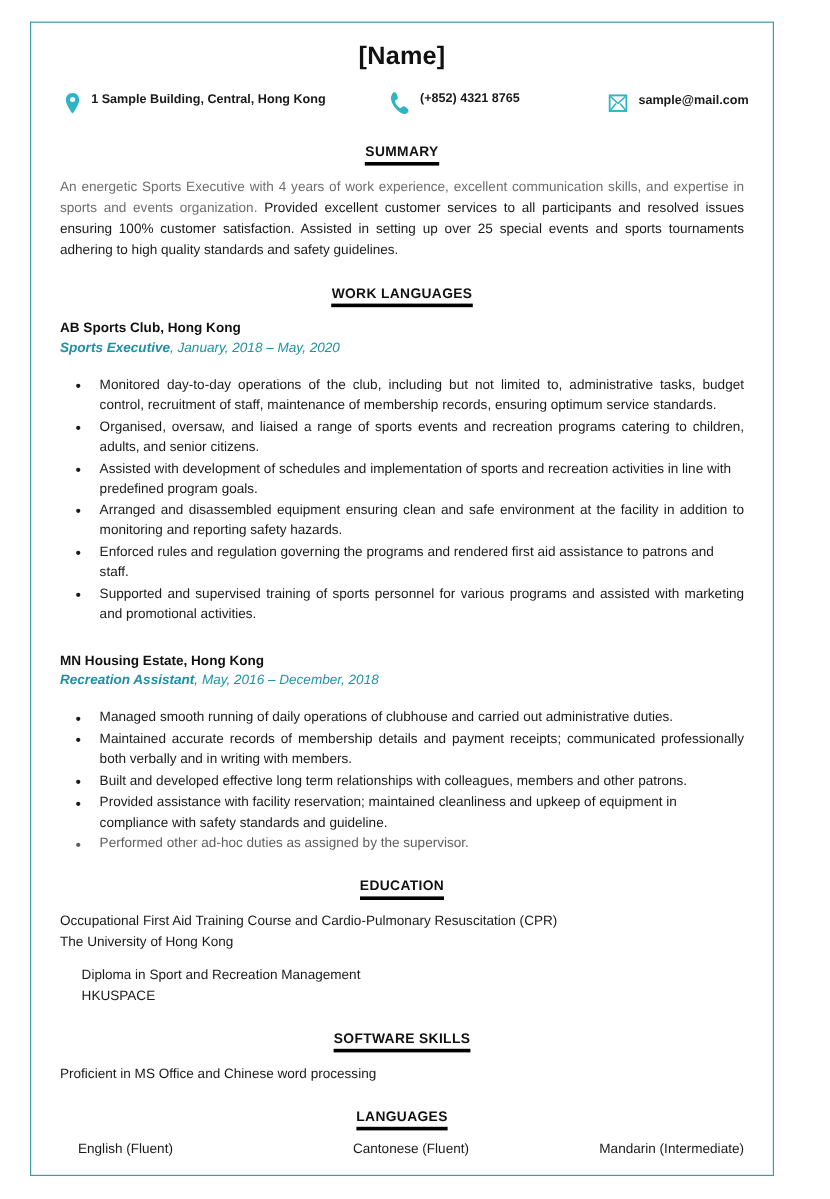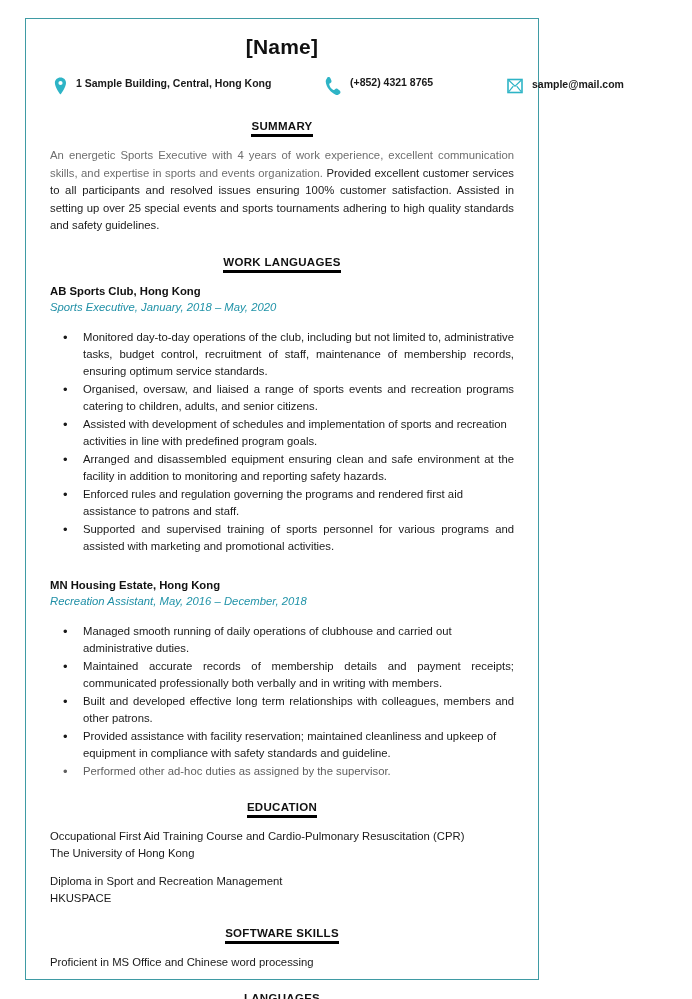--- a/index.html
+++ b/index.html
@@ -12,21 +12,21 @@
     height: 999px;
     font-family: "Liberation Sans", sans-serif;
     color: #1a1a1a;
     -webkit-font-smoothing: antialiased;
   }
 
   .page {
     position: absolute;
     left: 25px;
     top: 18px;
-    width: 514px;
+    width: 620px;
     height: 962px;
     border: 1.5px solid #3f9ba4;
     box-sizing: border-box;
     background: #ffffff;
   }
 
   .inner {
     padding: 10px 24px 0 24px;
   }
 
@@ -99,21 +99,21 @@
     color: #111111;
     line-height: 1.45;
   }
   .role-line {
     font-size: 11.3px;
     font-style: italic;
     color: #2193a8;
     line-height: 1.45;
   }
   .role-line .role {
-    font-weight: normal;
+    font-weight: bold;
     color: #1f8fa6;
   }
   .role-line .dates { font-weight: normal; }
 
   ul.bullets {
     list-style: none;
     margin: 14px 0 0 0;
     padding: 0;
   }
   ul.bullets li {
@@ -135,21 +135,21 @@
   }
   ul.bullets li.muted, ul.bullets li.muted::before { color: #5f5f5f; }
   ul.bullets li.nojustify { text-align: left; }
 
   
   .edu-block {
     font-size: 11.3px;
     line-height: 1.5;
     color: #1a1a1a;
   }
-  .edu-block + .edu-block { margin-top: 11px; }
+  .edu-block + .edu-block { margin-top: 11px; margin-left: 18px; }
 
   .plain-line {
     font-size: 11.3px;
     line-height: 1.5;
     color: #1a1a1a;
   }
 
   
   .lang-row {
     display: flex;

